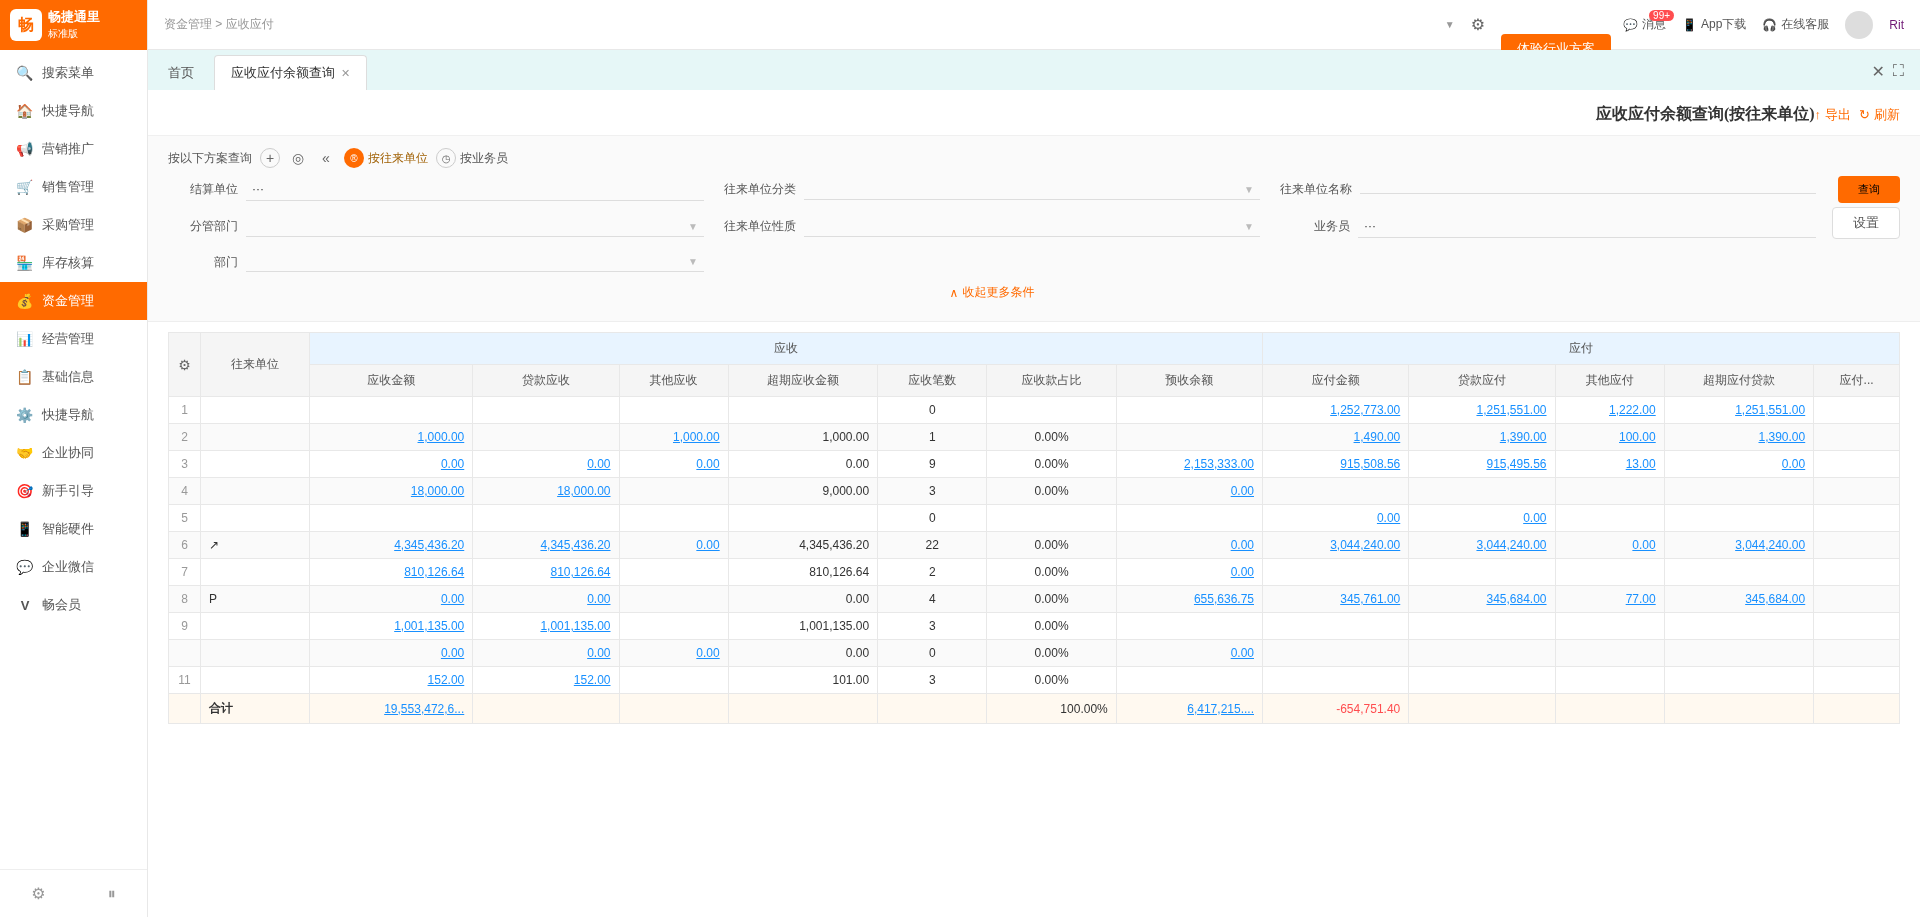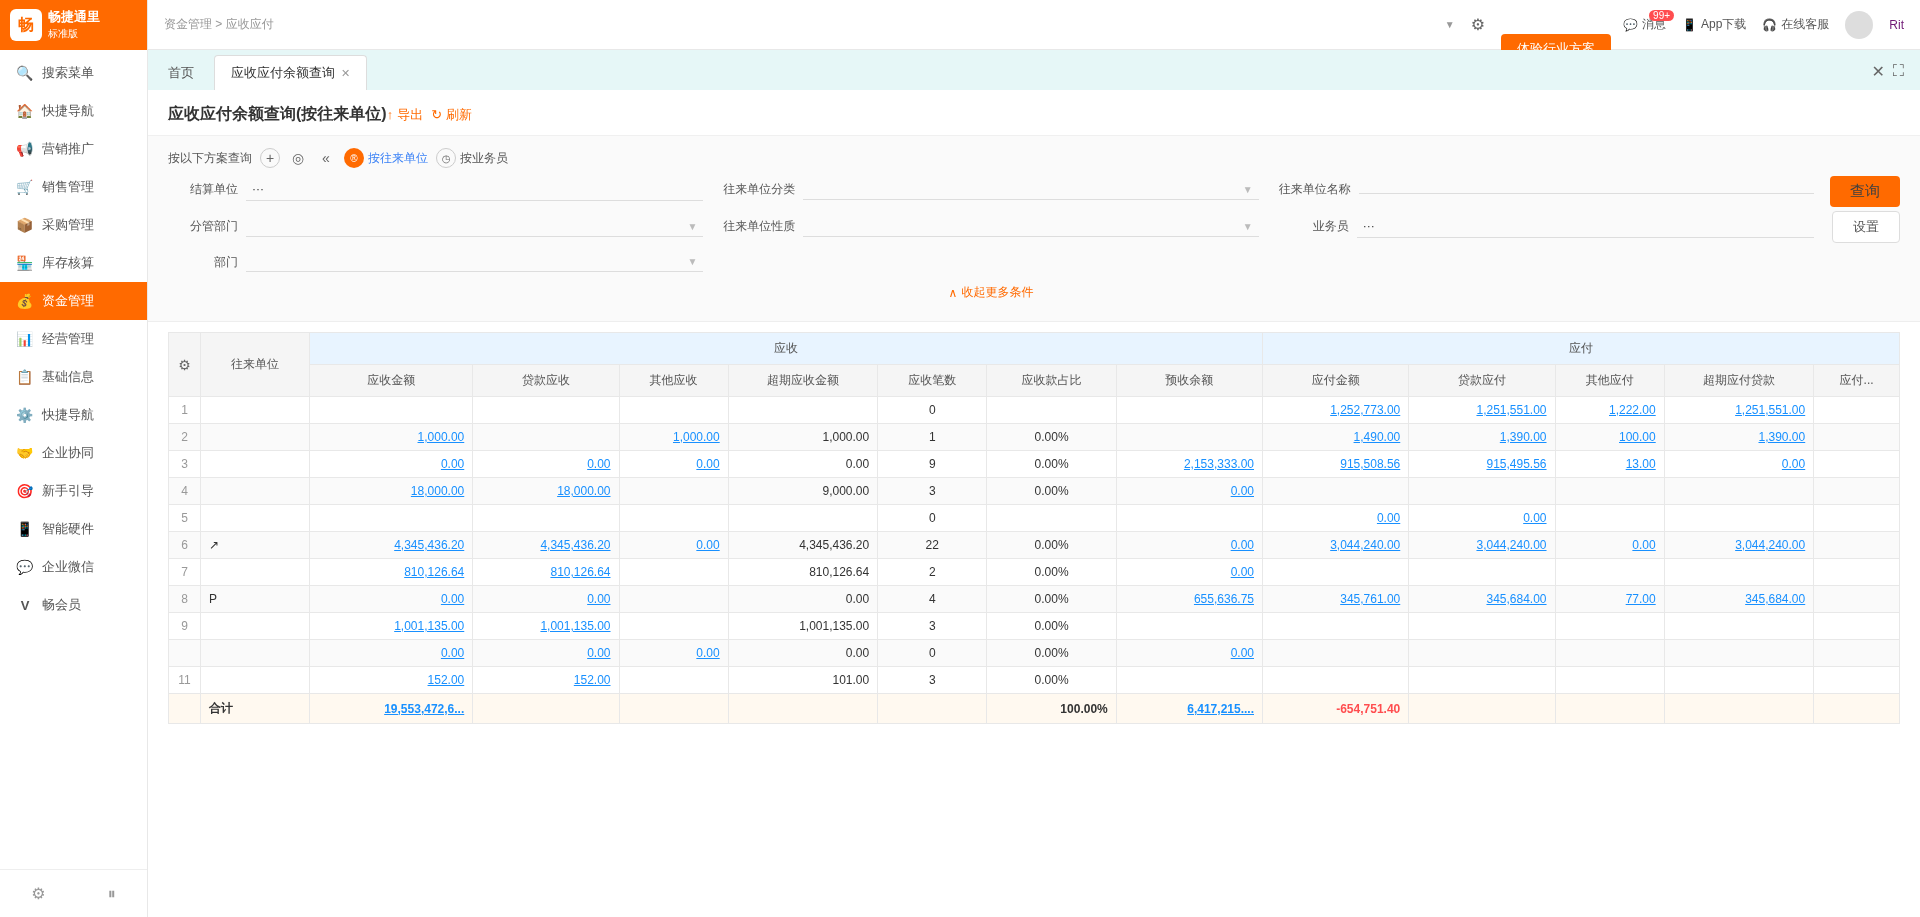--- a/index.html
+++ b/index.html
@@ -41,60 +41,60 @@
     .tab.home { background: #f5f5f5; border: none; color: #555; }
     .tab.active { background: #fff; color: #333; font-weight: 500; border-color: #ddd; }
     .tab-close { color: #999; font-size: 11px; cursor: pointer; }
     .tabbar-controls { position: absolute; right: 16px; top: 50%; transform: translateY(-40%); display: flex; gap: 8px; }
     .tabbar-ctrl-btn { color: #666; font-size: 16px; cursor: pointer; }
 
     
     .page-content { flex: 1; background: #fff; overflow: hidden; display: flex; flex-direction: column; }
 
     
-    .page-header { padding: 14px 20px 10px; display: flex; align-items: center; justify-content: flex-start; border-bottom: 1px solid #f0f0f0; }
+    .page-header { padding: 14px 20px 10px; display: flex; align-items: center; justify-content: flex-end; border-bottom: 1px solid #f0f0f0; font-family: Liberation Serif, serif; }
     .page-title { font-size: 16px; font-weight: bold; color: #333; }
     .page-header-actions { display: flex; gap: 8px; }
     .action-btn { display: flex; align-items: center; gap: 4px; color: #ff6a00; cursor: pointer; font-size: 13px; }
 
     
     .filter-area { padding: 12px 20px; background: #fafafa; border-bottom: 1px solid #eee; }
     .filter-row-header { display: flex; align-items: center; gap: 8px; margin-bottom: 10px; }
     .filter-label { color: #555; font-size: 12px; }
     .filter-add-btn { width: 20px; height: 20px; border: 1px solid #ccc; border-radius: 50%; display: flex; align-items: center; justify-content: center; cursor: pointer; color: #666; font-size: 14px; }
     .filter-setting-btn { width: 20px; height: 20px; display: flex; align-items: center; justify-content: center; cursor: pointer; color: #666; font-size: 14px; }
     .filter-collapse-btn { width: 20px; height: 20px; display: flex; align-items: center; justify-content: center; cursor: pointer; color: #666; font-size: 14px; }
     .filter-scheme { display: flex; align-items: center; gap: 4px; cursor: pointer; }
     .filter-scheme-icon { width: 20px; height: 20px; background: #ff6a00; border-radius: 50%; display: flex; align-items: center; justify-content: center; color: #fff; font-size: 10px; }
-    .filter-scheme-text { color: #3b82f6; font-size: 12px; }
+    .filter-scheme-text { color: #a16207; font-size: 12px; }
     .filter-scheme2 { display: flex; align-items: center; gap: 4px; cursor: pointer; }
     .filter-scheme2-icon { width: 20px; height: 20px; border: 1px solid #ccc; border-radius: 50%; display: flex; align-items: center; justify-content: center; color: #666; font-size: 10px; }
     .filter-scheme2-text { color: #555; font-size: 12px; }
     .filter-grid { display: grid; grid-template-columns: 1fr 1fr 1fr; gap: 14px 20px; }
     .filter-item { display: flex; align-items: center; gap: 8px; }
     .filter-item-label { color: #555; font-size: 12px; min-width: 70px; text-align: right; white-space: nowrap; }
     .filter-input { flex: 1; border: none; border-bottom: 1px solid #ddd; padding: 4px 6px; font-size: 12px; color: #333; background: transparent; outline: none; display: flex; align-items: center; justify-content: space-between; cursor: pointer; }
     .filter-input-arrow { color: #bbb; font-size: 10px; }
     .filter-collapse-more { text-align: center; padding: 8px; color: #ff6a00; cursor: pointer; font-size: 12px; display: flex; align-items: center; justify-content: center; gap: 4px; margin-top: 4px; }
 
     
-    .query-btn { background: #ff6a00; color: #404040; border: none; padding: 6px 20px; border-radius: 4px; cursor: pointer; font-size: 15px; display: block; margin-bottom: 4px; }
+    .query-btn { background: #ff6a00; color: #000000; border: none; padding: 6px 20px; border-radius: 4px; cursor: pointer; font-size: 11px; display: block; margin-bottom: 4px; }
     .set-btn { background: #fff; color: #555; border: 1px solid #ddd; padding: 6px 20px; border-radius: 4px; cursor: pointer; font-size: 13px; display: block; }
     .filter-right { display: flex; flex-direction: column; align-items: flex-end; }
 
     
     .table-area { flex: 1; overflow: auto; padding: 0 20px 20px; }
     .data-table { width: 100%; border-collapse: collapse; font-size: 12px; margin-top: 10px; }
     .data-table th { background: #f5f5f5; border: 1px solid #e8e8e8; padding: 7px 8px; text-align: center; font-weight: 500; color: #555; white-space: nowrap; }
     .data-table td { border: 1px solid #e8e8e8; padding: 6px 8px; text-align: right; color: #333; white-space: nowrap; }
     .data-table td.text-left { text-align: left; }
     .data-table td.center { text-align: center; }
     .data-table tr:nth-child(even) { background: #fafafa; }
     .data-table .link { color: #1890ff; text-decoration: underline; cursor: pointer; }
-    .data-table tfoot td { background: #fff9f0; font-weight: 700; }
+    .data-table tfoot td { background: #fff9f0; font-weight: 400; }
     .data-table .row-num { text-align: center; color: #999; }
     .th-group { background: #f0f7ff; }
 
     
     .table-settings-icon { color: #666; font-size: 14px; cursor: pointer; }
 
     
     ::-webkit-scrollbar { width: 6px; height: 6px; }
     ::-webkit-scrollbar-track { background: #f1f1f1; }
     ::-webkit-scrollbar-thumb { background: #ccc; border-radius: 3px; }

